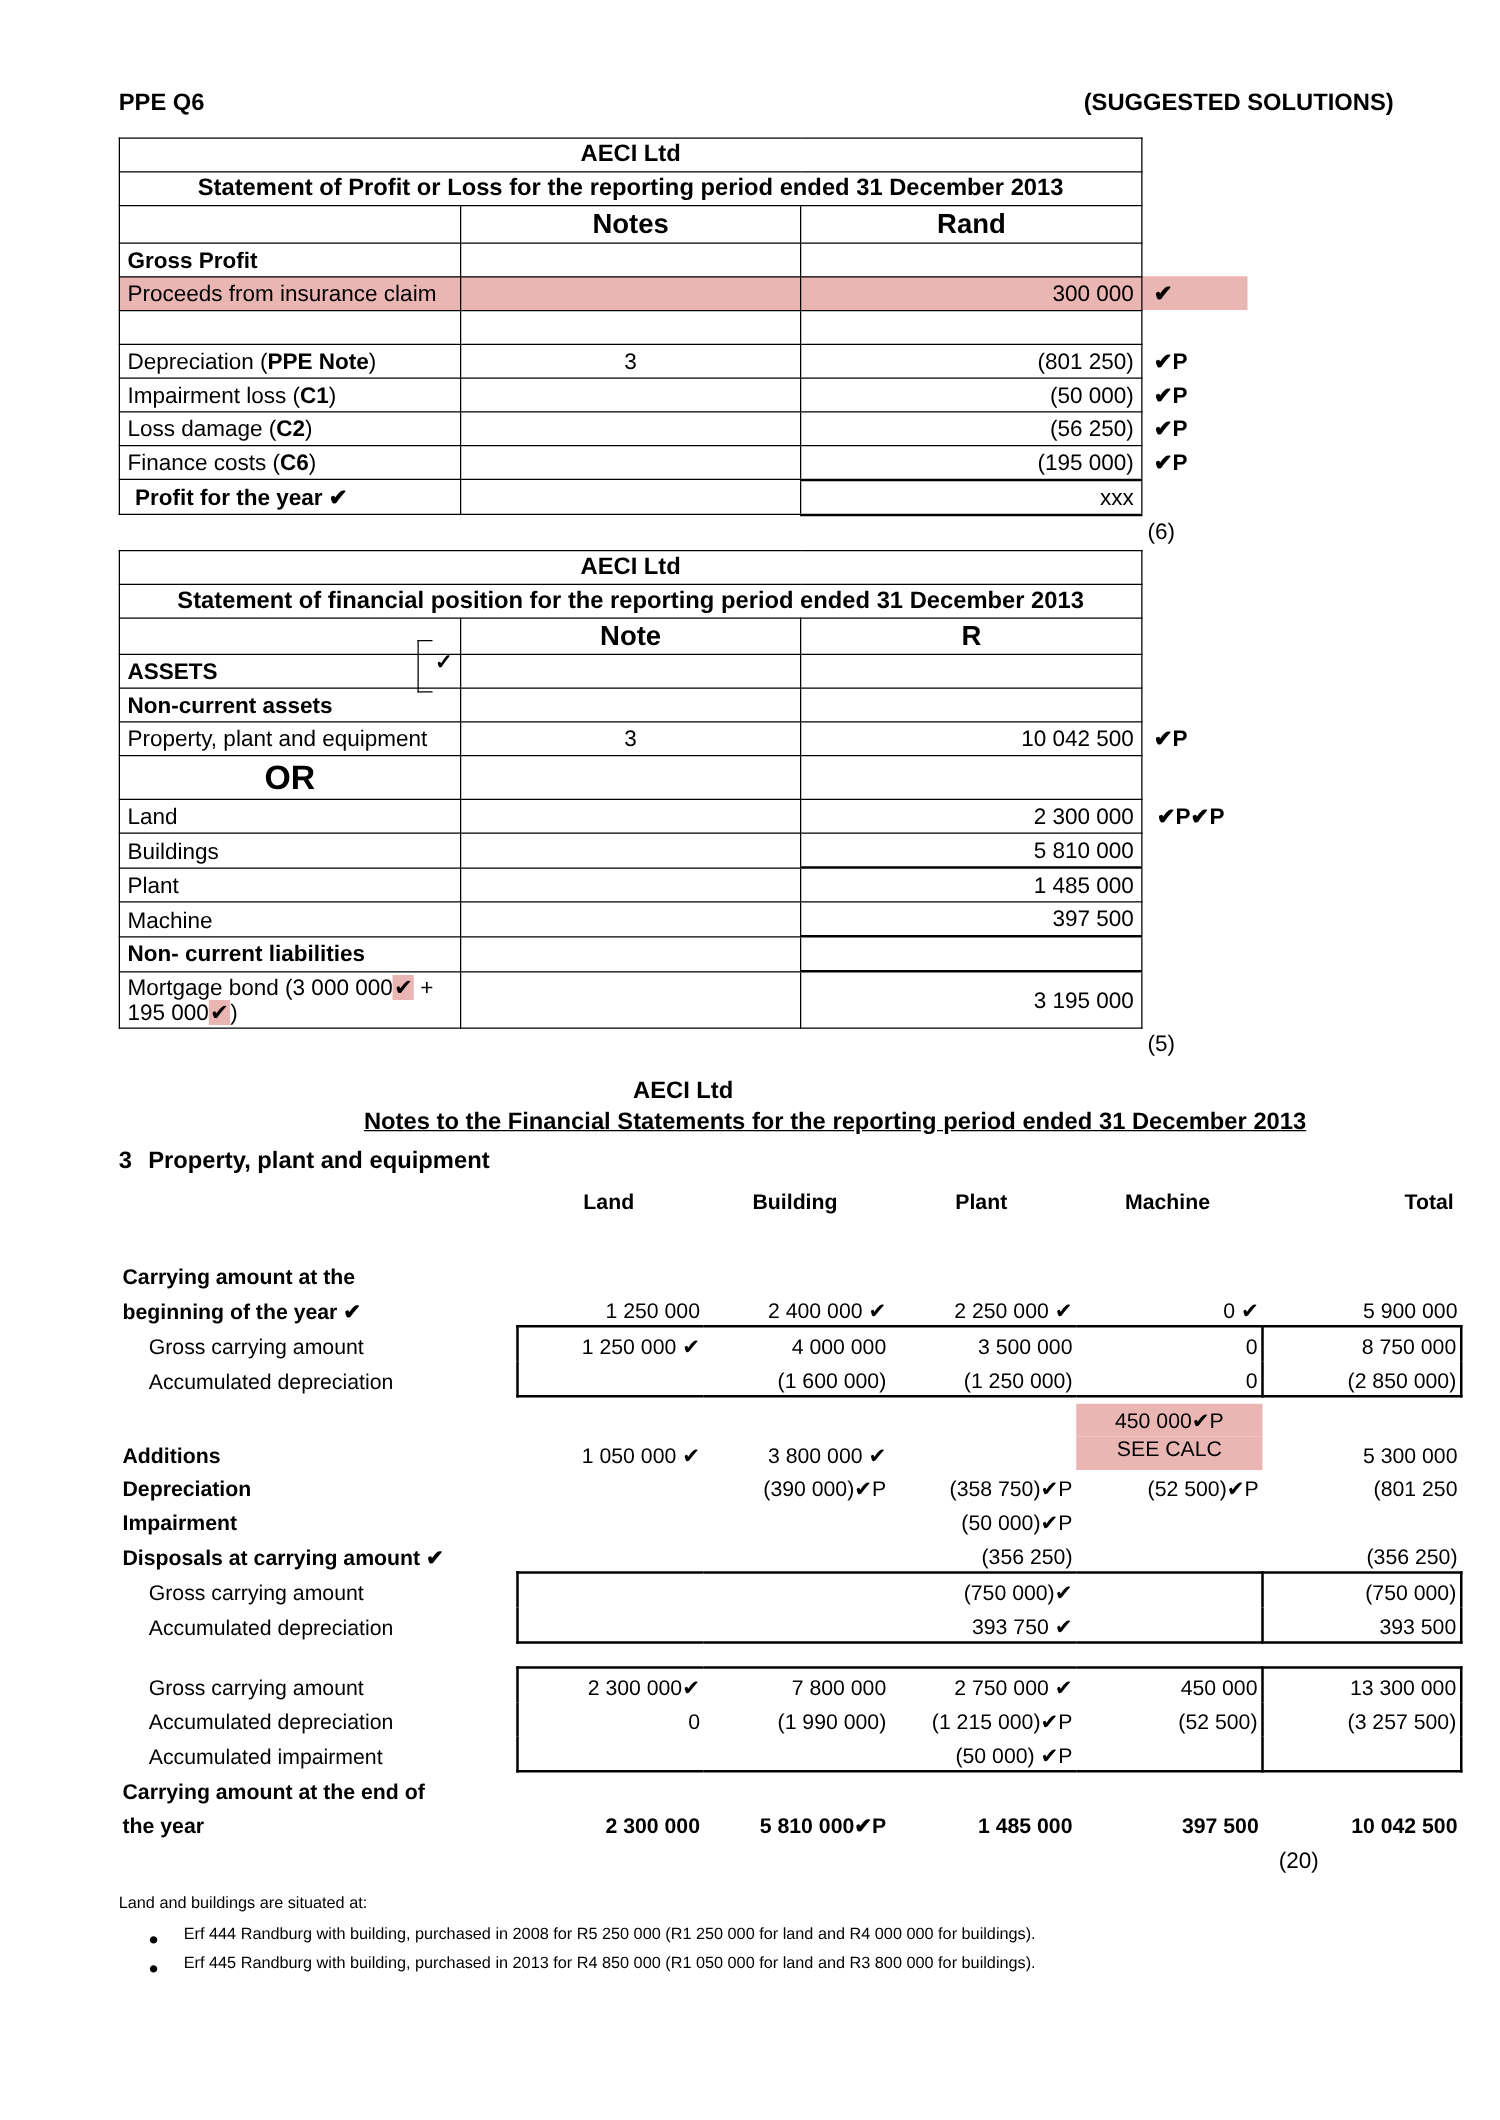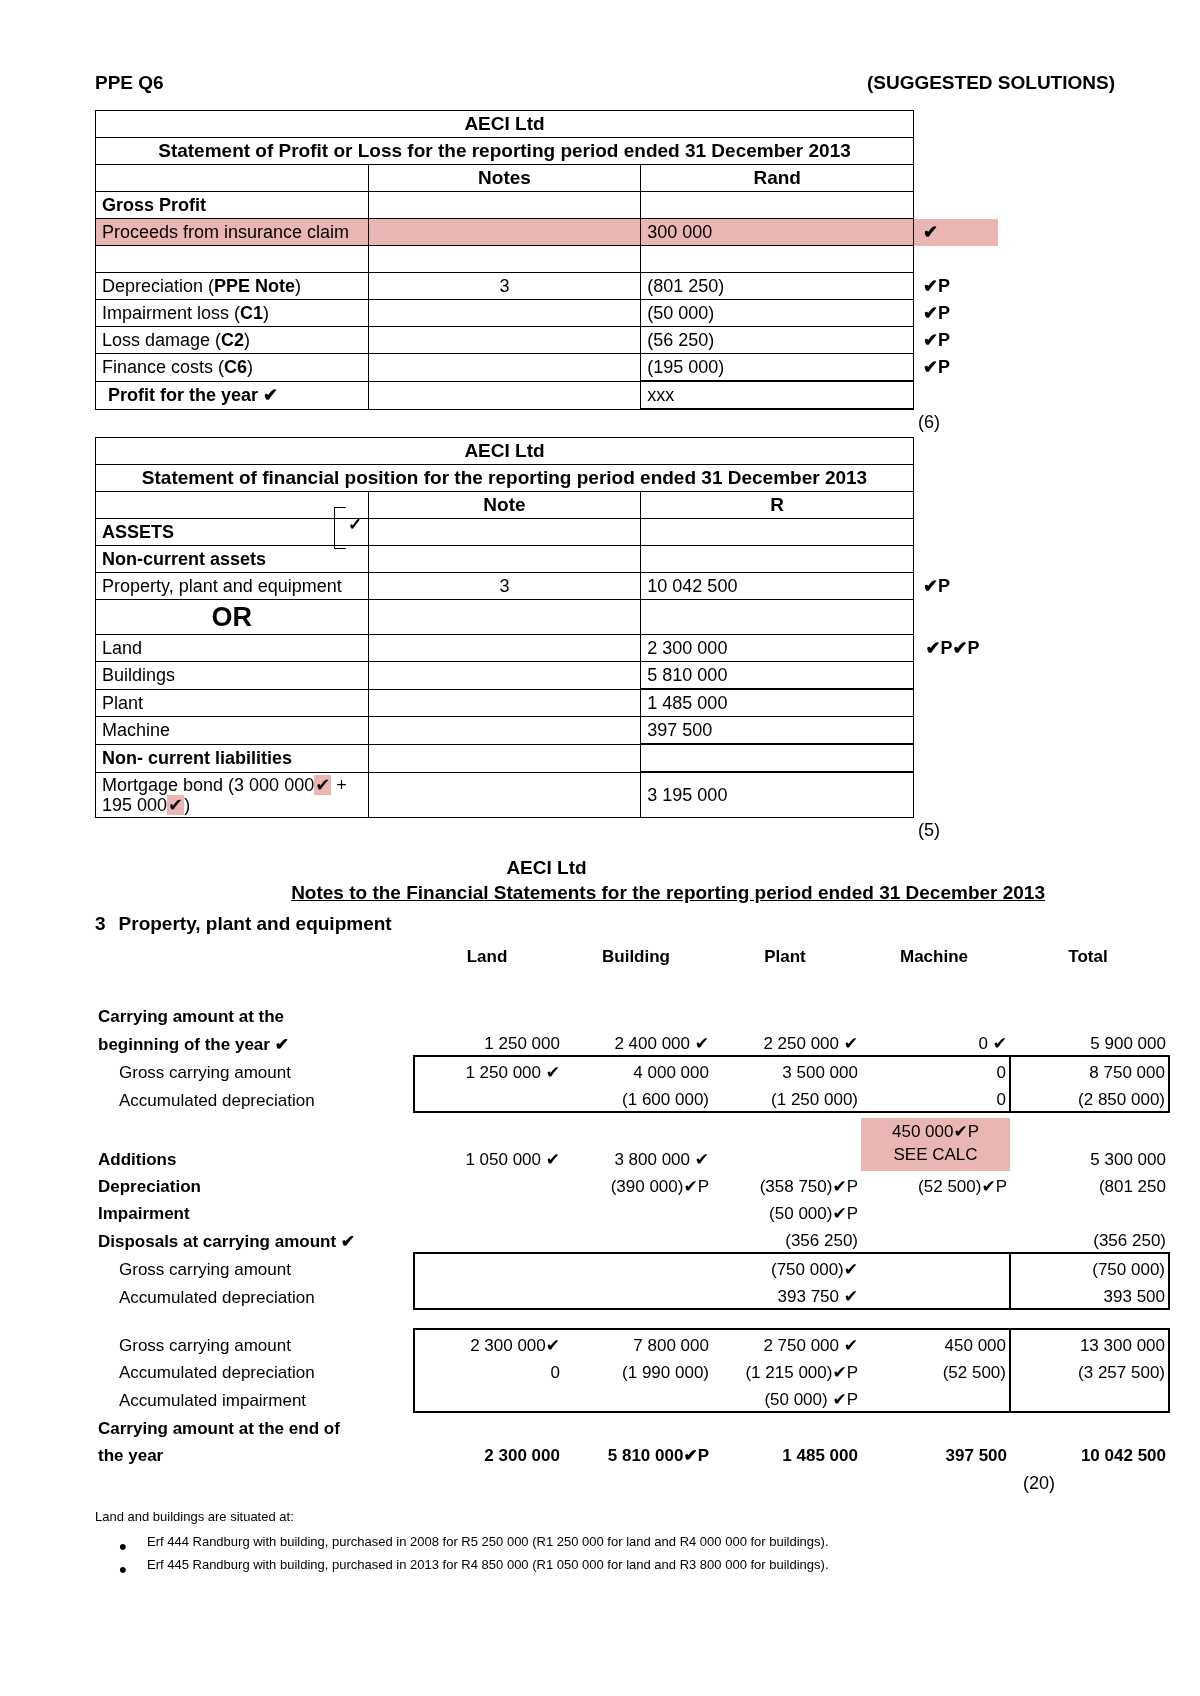--- a/index.html
+++ b/index.html
@@ -37,24 +37,24 @@
   }
   table.stmt td{
     border:1px solid #000;
     padding:2px 6px;
     height:22px;
     vertical-align:middle;
     line-height:1.12;
   }
   .c-desc{width:535px;}
   .c-note{width:100px;text-align:center;}
-  .c-rand{width:200px;}
+  .c-rand{width:200px;text-align:right;}
   .c-tick{width:68px;border:none !important;padding-left:9px !important;text-align:left;font-weight:bold;}
   .title-row td{text-align:center;font-weight:bold;font-size:19px;height:26px;}
-  .head-row td{text-align:center;font-weight:bold;font-size:19px;height:26px;}
+  .head-row td{text-align:center;font-weight:bold;font-size:22px;height:26px;}
   .b{font-weight:bold;}
   .hl{background:#eab6b4;}
   .hl-tick{background:#eab6b4;}
   .spacer td{height:14px;}
   .botline{border-bottom:2.5px solid #000 !important;}
   .mark-right{
     text-align:right;
     width:903px;
     font-size:18px;
     padding:2px 58px 0 0;
@@ -352,21 +352,21 @@
   <div class="ppe">
     <table>
       <tbody>
 
         <tr class="colhdr">
           <td class="pl"></td>
           <td class="pc" style="text-align:center">Land</td>
           <td class="pc" style="text-align:center">Building</td>
           <td class="pc" style="text-align:center">Plant</td>
           <td class="pc" style="text-align:center">Machine</td>
-          <td class="pt" style="text-align:center">Total</td>
+          <td class="pt" style="">Total</td>
         </tr>
         <tr>
             <td colspan="6" style="height:28px"></td>
           </tr>
 
         <tr>
           <td class="pl rowlbl-b" style="height:22px;vertical-align:bottom">Carrying amount at the</td>
           <td class="pc"></td>
             <td class="pc"></td>
             <td class="pc"></td>

